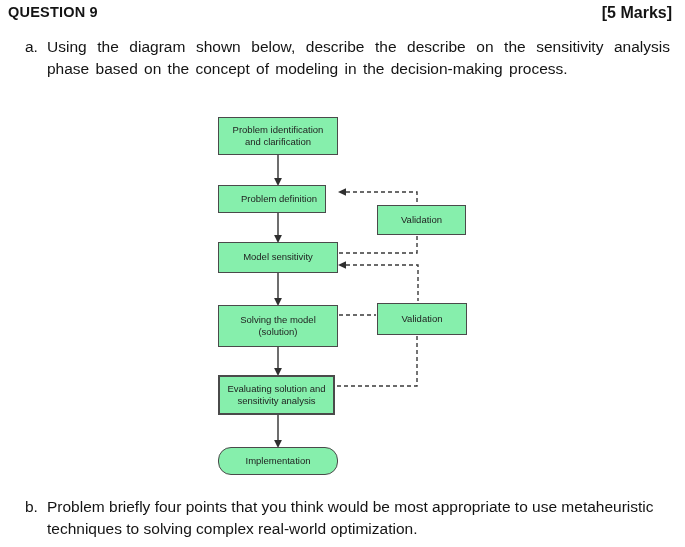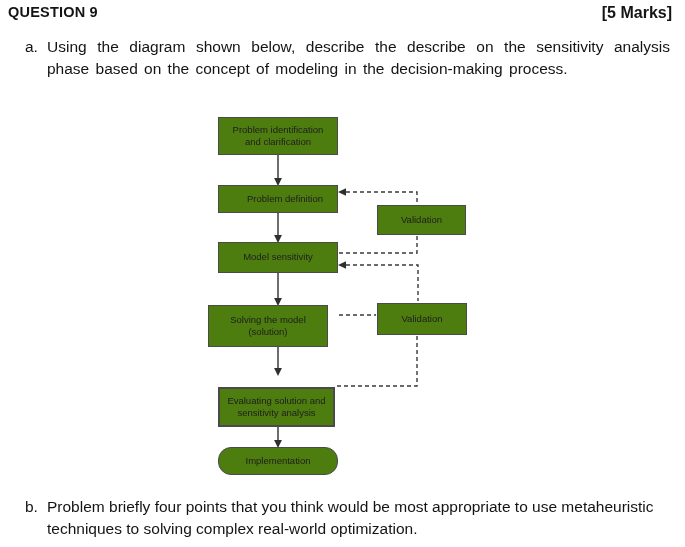--- a/index.html
+++ b/index.html
@@ -26,32 +26,32 @@
   .q-item .q-label{width:22px;flex:0 0 22px;}
   .q-a{left:25px;top:36px;width:645px;}
   .q-a .q-text{width:623px;text-align:justify;word-spacing:2px;}
   .q-b{left:25px;top:496px;width:640px;}
   .q-b .q-text{width:618px;}
   
   .fc-box{
     position:absolute;
     box-sizing:border-box;
     border:1.4px solid #4a4a4a;
-    background:#4d7c0f;
+    background:#86efac;
     display:flex;align-items:center;justify-content:center;
     text-align:center;
     font-size:9.5px;line-height:1.3;color:#1e1e1e;
     white-space:pre-line;
     z-index:2;
   }
   .b1{left:218px;top:117px;width:120px;height:38px;}
-  .b2{left:218px;top:185px;width:120px;height:28px;padding-left:14px;}
+  .b2{left:218px;top:185px;width:108px;height:28px;padding-left:14px;}
   .b3{left:218px;top:242px;width:120px;height:31px;}
-  .b4{left:208px;top:305px;width:120px;height:42px;}
-  .b5{left:218px;top:375px;width:117px;height:40px;border-width:2px;margin-top:12px;}
+  .b4{left:218px;top:305px;width:120px;height:42px;}
+  .b5{left:218px;top:375px;width:117px;height:40px;border-width:2px;}
   .b6{left:218px;top:447px;width:120px;height:28px;border-radius:13px;}
   .v1{left:377px;top:205px;width:89px;height:30px;}
   .v2{left:377px;top:303px;width:90px;height:32px;}
   .fc-svg{position:absolute;left:0;top:0;z-index:1;pointer-events:none;}
 </style>
 </head>
 <body>
 
 <div class="page">
 

